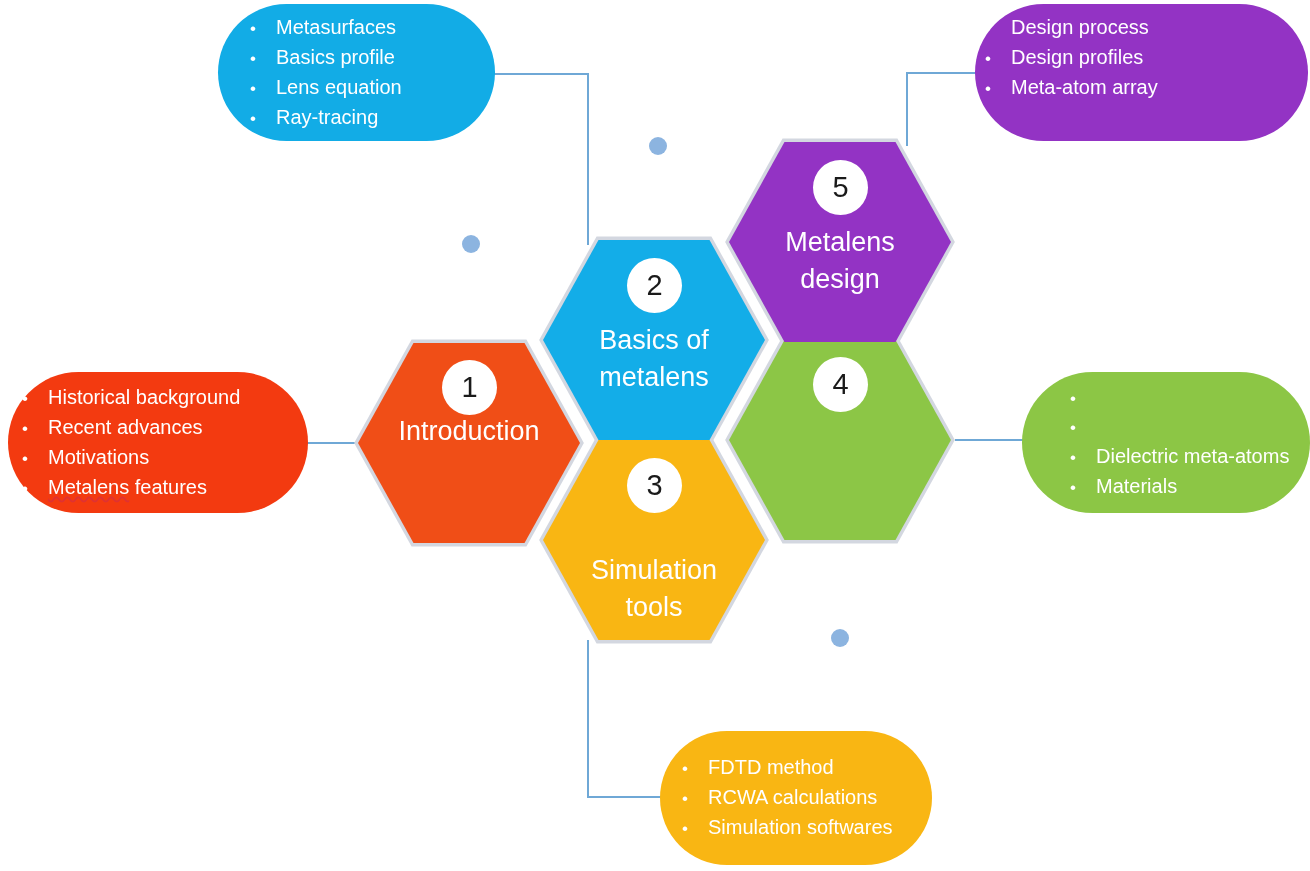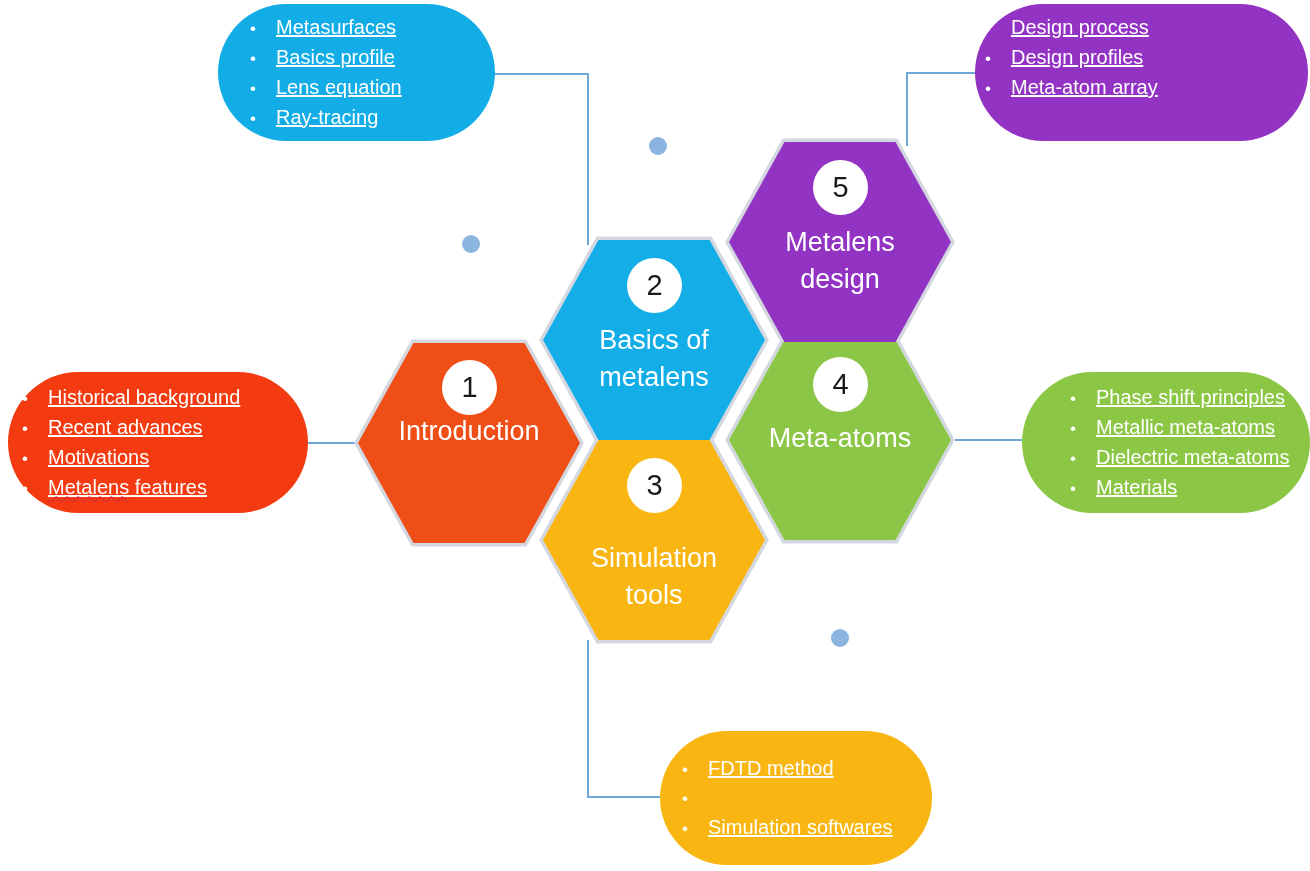--- a/index.html
+++ b/index.html
@@ -53,21 +53,20 @@
   .callout li .bullet {
     display: inline-block;
     width: 26px;
     flex: 0 0 26px;
     text-align: left;
     font-size: 17px;
     line-height: 29px;
   }
   .callout li .txt {
     display: inline-block;
-    text-decoration: underline;
   }
   .misspelled {
     text-decoration: underline wavy #e03131;
     text-decoration-skip-ink: none;
     text-underline-offset: 2px;
   }
 
   #callout-blue   { left: 218px; top: 4px;   width: 277px; height: 137px; background: #12ACE6; border-radius: 70px; padding-left: 32px; }
   #callout-purple { left: 975px; top: 4px;   width: 333px; height: 137px; background: #9333C4; border-radius: 70px; padding-left: 10px; }
   #callout-red    { left: 8px;   top: 372px; width: 300px; height: 141px; background: #F33A10; border-radius: 72px; padding-left: 14px; }
@@ -167,23 +166,22 @@
 
   <div class="hex-num" style="left:442px; top:360px;">1</div>
   <div class="hex-num" style="left:627px; top:258px;">2</div>
   <div class="hex-num" style="left:627px; top:458px;">3</div>
   <div class="hex-num" style="left:813px; top:357px;">4</div>
   <div class="hex-num" style="left:813px; top:160px;">5</div>
 
   <div class="hex-label" style="left:359px; top:413px; width:220px;">Introduction</div>
   <div class="hex-label" style="left:544px; top:322px; width:220px;">Basics of
 metalens</div>
-  <div class="hex-label" style="left:544px; top:540px; width:220px;">Simulation
+  <div class="hex-label" style="left:544px; top:552px; width:220px;">Simulation
 tools</div>
-  <div class="hex-label" style="left:730px; top:420px; width:220px;">Meta-atoms</div>
   <div class="hex-label" style="left:730px; top:224px; width:220px;">Metalens
 design</div>
 
   <div class="callout" id="callout-blue">
     <ul>
       <li>
           <span class="bullet">•</span>
           <span class="txt">Metasurfaces</span>
         </li>
       <li>
@@ -239,45 +237,44 @@
           <span class="bullet">•</span>
           <span class="txt"><span class="misspelled">Metalens</span><span>&nbsp;features</span></span>
         </li>
     </ul>
   </div>
 
   <div class="callout" id="callout-green">
     <ul>
       <li>
           <span class="bullet">•</span>
-          <span class="txt">Phase shift principles</span>
-        </li>
-      <li>
-          <span class="bullet">•</span>
-          <span class="txt">Metallic meta-atoms</span>
+        </li>
+      <li>
+          <span class="bullet">•</span>
         </li>
       <li>
           <span class="bullet">•</span>
           <span class="txt">Dielectric meta-atoms</span>
         </li>
       <li>
           <span class="bullet">•</span>
           <span class="txt">Materials</span>
         </li>
     </ul>
   </div>
 
   <div class="callout" id="callout-yellow">
     <ul>
       <li>
           <span class="bullet">•</span>
           <span class="txt">FDTD method</span>
         </li>
       <li>
           <span class="bullet">•</span>
+          <span class="txt">RCWA calculations</span>
         </li>
       <li>
           <span class="bullet">•</span>
           <span class="txt">Simulation softwares</span>
         </li>
     </ul>
   </div>
 
 </div>
 

